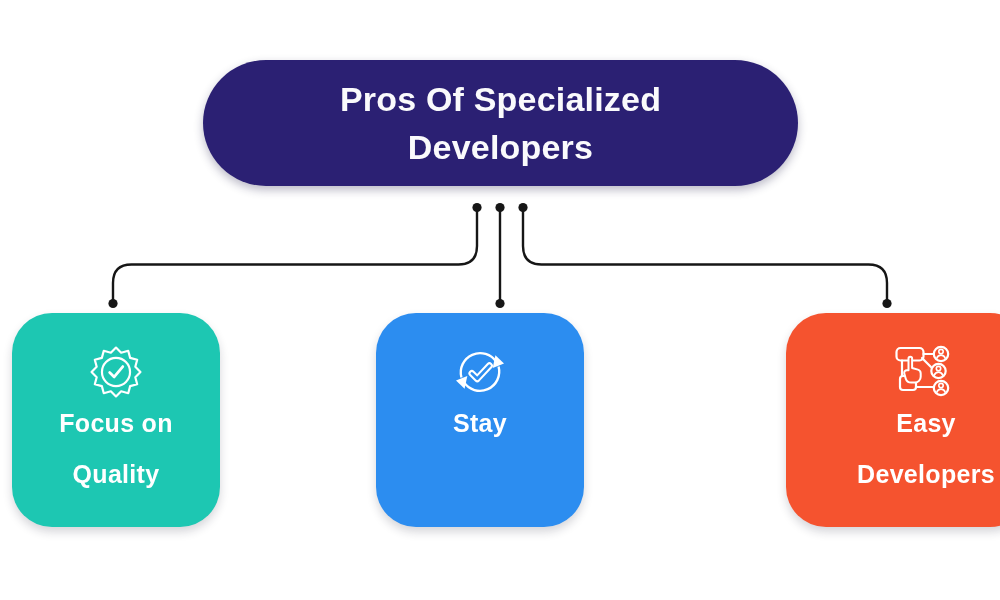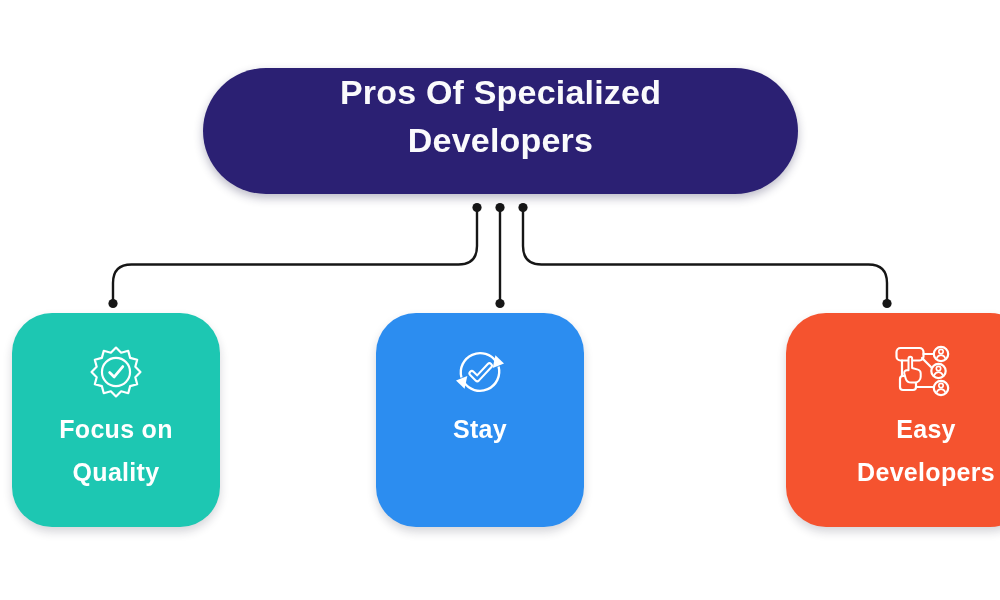--- a/index.html
+++ b/index.html
@@ -8,26 +8,26 @@
     width: 1000px;
     height: 600px;
     background: #ffffff;
     font-family: "Liberation Sans", sans-serif;
     overflow: hidden;
   }
   
   .pill {
     position: absolute;
     left: 203px;
-    top: 68px;
+    top: 60px;
     width: 595px;
     height: 126px;
     border-radius: 63px;
     display: flex;
-    align-items: flex-start;
+    align-items: center;
     justify-content: center;
     box-shadow: 0 4px 10px rgba(30,25,70,0.30);
     z-index: 2;
   }
   .pill-text {
     width: 430px;
     text-align: center;
     color: #FAFAFC;
     font-size: 34px;
     font-weight: 600;
@@ -57,22 +57,22 @@
   .node--2 { left: 376px; }
   .node--3 { left: 786px; padding-left: 36px; }
   .node-icon { margin-top: 29px; height: 60px; display: flex; align-items: center; justify-content: center; }
   .node-label {
     color: #ffffff;
     font-size: 25px;
     font-weight: 600;
     letter-spacing: 0.3px;
     text-align: center;
   }
-  .label-1 { margin-top: 13px; }
-  .label-2 { margin-top: 14px; }
+  .label-1 { margin-top: 7px; }
+  .label-2 { margin-top: 22px; }
 </style>
 </head>
 <body>
 
 <div class="canvas">
 
   <svg class="connectors" width="1000" height="600" viewBox="0 0 1000 600" aria-hidden="true">
     <g fill="none" stroke-width="2.4">
       <path d="M477 207 V246 Q477 264.5 458.5 264.5 H131.5 Q113 264.5 113 283 V303" stroke="#161616"></path>
       <path d="M500 207 V303" stroke="#161616"></path>

